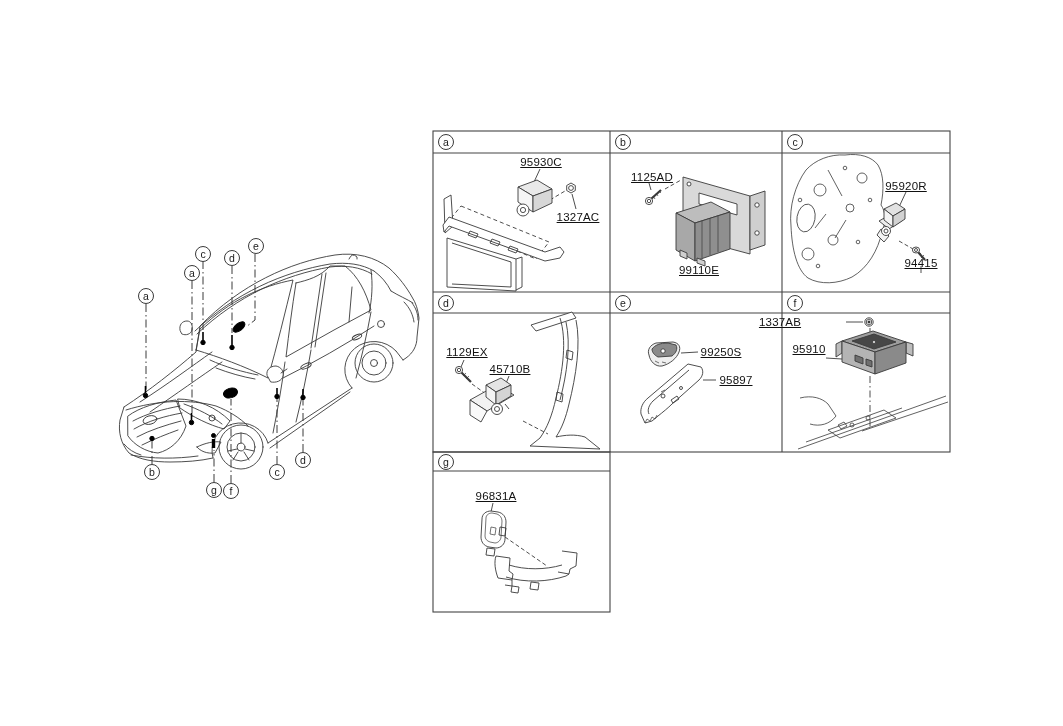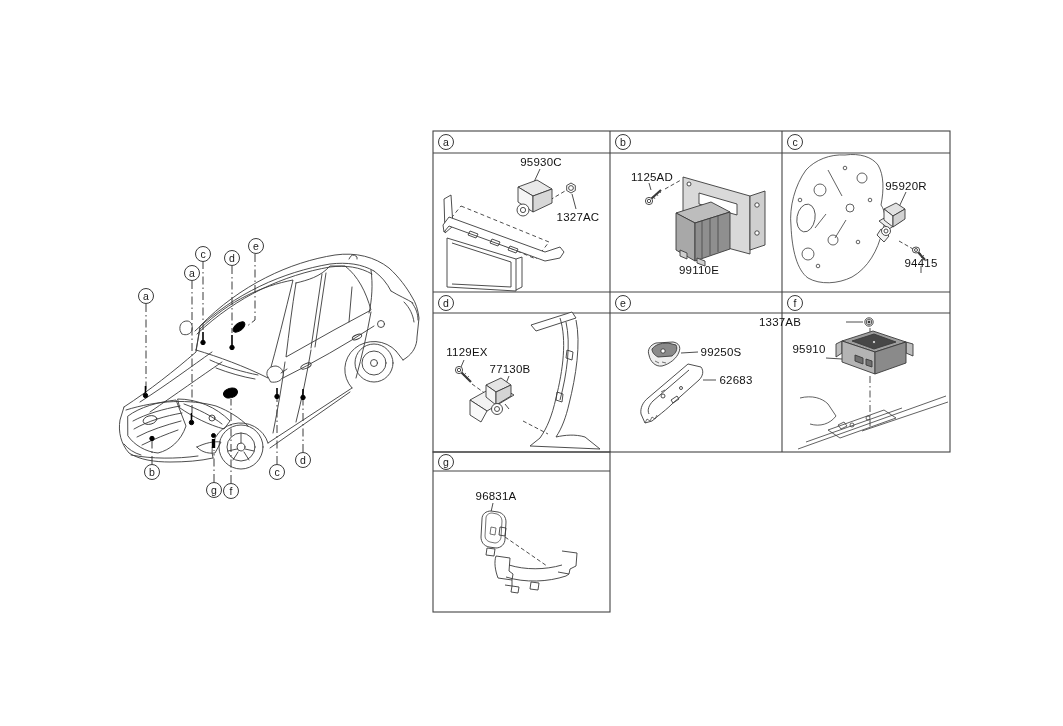--- a/index.html
+++ b/index.html
@@ -8,21 +8,21 @@
     font-family:"Liberation Sans", sans-serif;color:#1a1a1a;overflow:hidden;
   }
   .art{position:absolute;left:0;top:0;}
   .callout{
     position:absolute;width:16px;height:16px;border:1.3px solid #3a3a3a;border-radius:50%;
     background:#fff;font-size:10.5px;line-height:15px;text-align:center;color:#1a1a1a;
     box-sizing:border-box;
   }
   .plabel{
     position:absolute;transform:translateX(-50%);font-size:11.5px;line-height:14px;
-    white-space:nowrap;color:#111;letter-spacing:0.2px;
+    white-space:nowrap;color:#111;letter-spacing:0.2px;text-decoration:underline;
   }
 </style>
 </head>
 <body>
 
 <div class="stage">
 
   <svg class="art" width="1063" height="726" viewBox="0 0 1063 726">
     <defs></defs>
 
@@ -370,20 +370,20 @@
   <div class="callout" style="left:787px;top:295px">f</div>
   <div class="callout" style="left:438px;top:454px">g</div>
 
   <span class="plabel" style="left:541px;top:155px">95930C</span>
   <span class="plabel" style="left:578px;top:210px">1327AC</span>
   <span class="plabel" style="left:652px;top:170px">1125AD</span>
   <span class="plabel" style="left:699px;top:263px">99110E</span>
   <span class="plabel" style="left:906px;top:179px">95920R</span>
   <span class="plabel" style="left:921px;top:256px">94415</span>
   <span class="plabel" style="left:467px;top:345px">1129EX</span>
-  <span class="plabel" style="left:510px;top:362px">77130B</span>
+  <span class="plabel" style="left:510px;top:362px">45710B</span>
   <span class="plabel" style="left:721px;top:345px">99250S</span>
-  <span class="plabel" style="left:736px;top:373px">62683</span>
+  <span class="plabel" style="left:736px;top:373px">95897</span>
   <span class="plabel" style="left:780px;top:315px">1337AB</span>
   <span class="plabel" style="left:809px;top:342px">95910</span>
   <span class="plabel" style="left:496px;top:489px">96831A</span>
 
 </div>
 
 </body></html>

